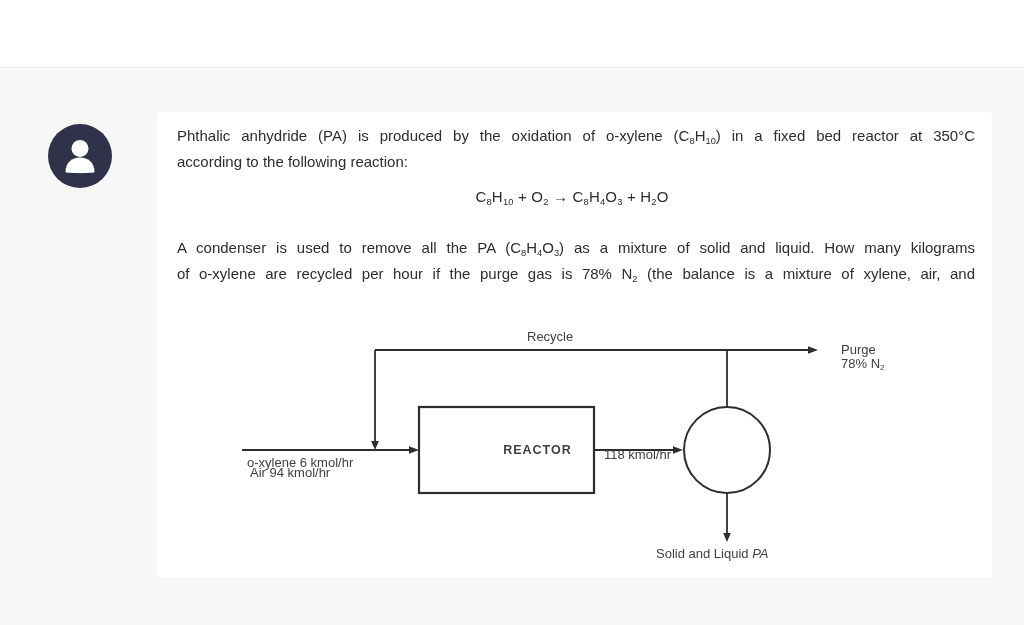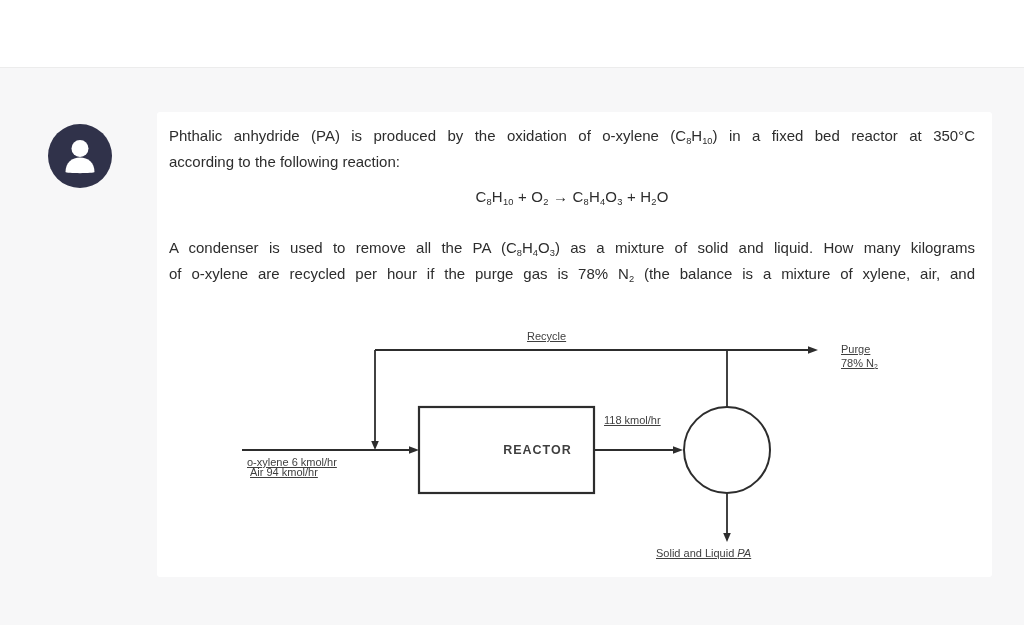--- a/index.html
+++ b/index.html
@@ -2,31 +2,31 @@
 <html style="--page-bg: #ffffff; --content-bg: #f7f7f8; --card-bg: #ffffff; --divider: #ececec; --avatar-bg: #30324a; --text: #2d2d2d; --diagram-line: #2d2d2d; --diagram-label: #3f3f3f;"><head>
 <meta charset="utf-8">
 <style>
   html,body{margin:0;padding:0;}
   body{font-family:"Liberation Sans","DejaVu Sans",sans-serif;}
   .page{position:relative;width:1024px;height:625px;background:var(--page-bg,#fff);overflow:hidden;}
   .content-area{position:absolute;left:0;top:67px;right:0;bottom:0;background:var(--content-bg,#f7f7f8);border-top:1px solid var(--divider,#ececec);}
   .avatar{position:absolute;left:48px;top:124px;width:64px;height:64px;border-radius:50%;background:var(--avatar-bg,#30324a);display:flex;align-items:center;justify-content:center;}
   .question-card{position:absolute;left:157px;top:112px;width:835px;height:465px;background:var(--card-bg,#fff);border-radius:3px;}
   .question-text{position:absolute;left:12px;top:11px;width:806px;color:var(--text,#2d2d2d);font-size:15px;}
-  .qline{line-height:26px;text-align:justify;}
+  .qline{line-height:26px;text-align:justify;margin-left:8px;}
   .qline.stretch{text-align-last:justify;}
   .equation{line-height:20px;margin:12px 0 28px 0;text-align:center;letter-spacing:.2px;}
   sub{font-size:.62em;vertical-align:-0.28em;line-height:0;}
   
   .flow-svg{position:absolute;left:0;top:0;width:1024px;height:625px;pointer-events:none;}
   .flow-svg line{stroke:var(--diagram-line,#2d2d2d);stroke-width:1.8;}
   .flow-svg polygon{fill:var(--diagram-line,#2d2d2d);}
   .flow-svg rect{fill:var(--card-bg,#fff);stroke:var(--diagram-line,#2d2d2d);stroke-width:2.2;}
   .flow-svg circle{fill:var(--card-bg,#fff);stroke:var(--diagram-line,#2d2d2d);stroke-width:2;}
-  .dlabel{position:absolute;color:var(--diagram-label,#3f3f3f);font-size:11px;line-height:13.5px;white-space:nowrap;text-decoration:underline;}
+  .dlabel{position:absolute;color:var(--diagram-label,#3f3f3f);font-size:13px;line-height:13.5px;white-space:nowrap;}
   .reactor-label-box{position:absolute;left:419px;top:407px;width:175px;height:86px;display:flex;align-items:center;justify-content:center;font-size:12.5px;font-weight:bold;letter-spacing:1px;color:var(--diagram-label,#333);padding-left:31px;}
   .product-label{left:656px;top:547px;width:142px;white-space:nowrap;}
 </style>
 </head>
 <body>
 
 <div class="page">
 
   <div class="content-area"></div>
 
@@ -75,17 +75,17 @@
   <div class="dlabel" style="left:841px;top:343px;">
     <div>Purge</div>
     <div><span>78% N</span><sub>2</sub></div>
   </div>
 
   <div class="dlabel" style="left:250px;top:426px;margin-top:40px;">Air 94 kmol/hr</div>
   <div class="dlabel" style="left:247px;top:456px;">o-xylene 6 kmol/hr</div>
 
   <div class="reactor-label-box">REACTOR</div>
 
-  <div class="dlabel" style="left:604px;top:414px;">118 kmol/hr</div>
+  <div class="dlabel" style="left:604px;top:448px;">118 kmol/hr</div>
 
   <div class="dlabel product-label"><span>Solid and Liquid </span><i>PA</i></div>
 
 </div>
 
 </body></html>

